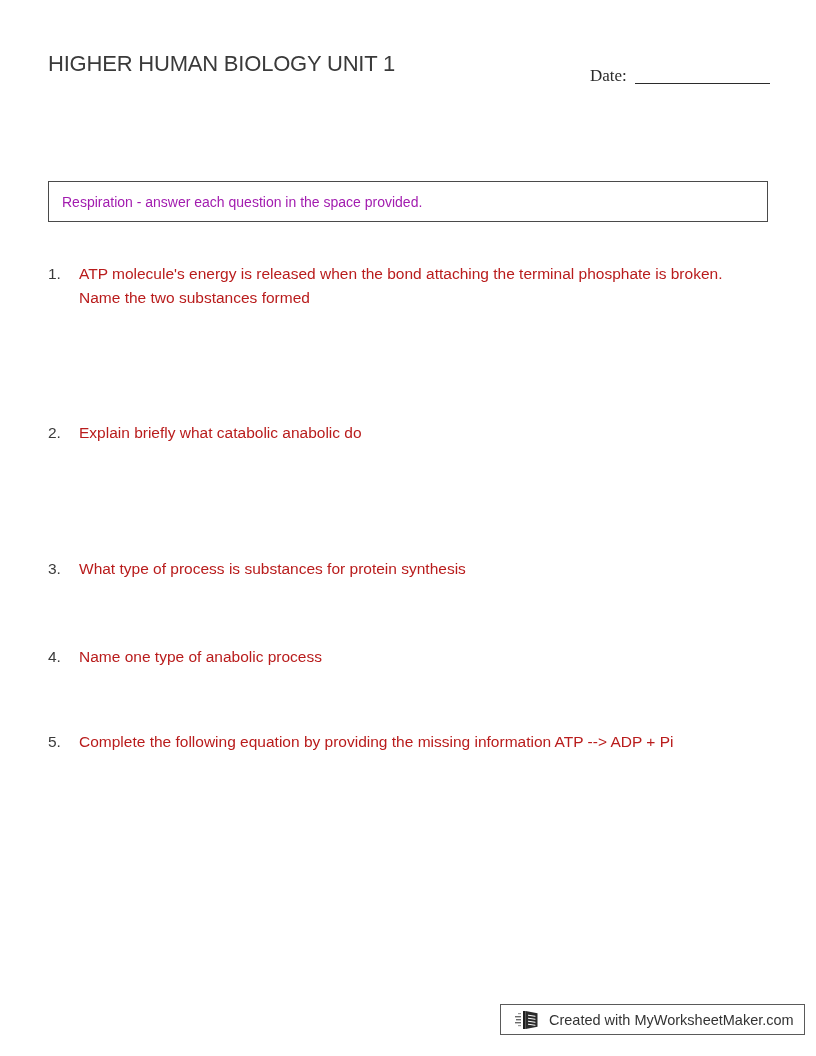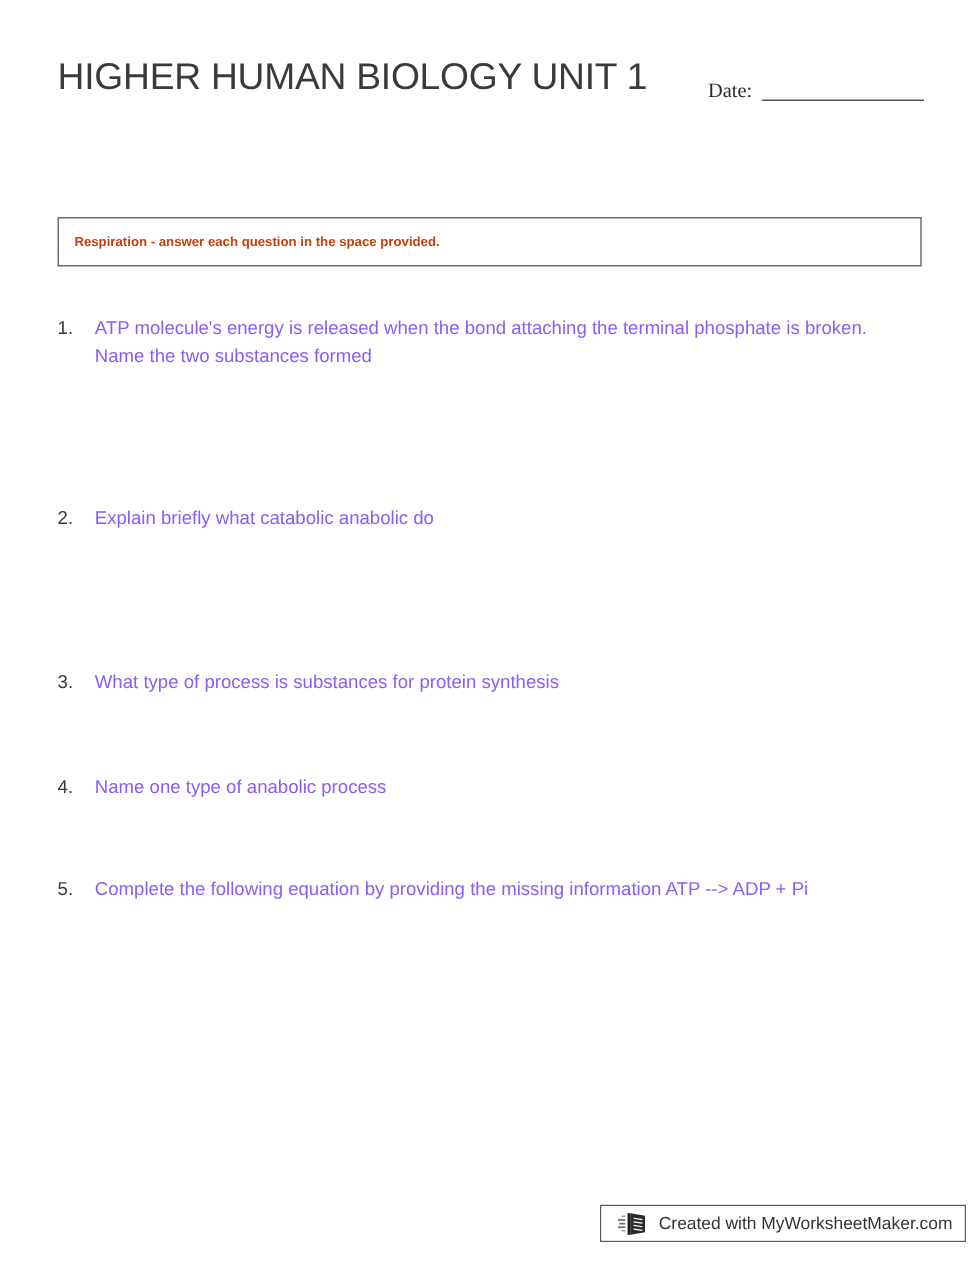--- a/index.html
+++ b/index.html
@@ -30,21 +30,21 @@
 
   .title-block {
     position: absolute;
     left: 0;
     top: 0;
     width: 520px;
   }
 
   .title-line {
     font-family: "Liberation Sans", sans-serif;
-    font-size: 31px;
+    font-size: 22px;
     font-weight: 300;
     line-height: 40px;
     color: #3a3a3a;
     letter-spacing: -0.2px;
     white-space: nowrap;
   }
 
   .date-block {
     position: absolute;
     left: 542px;
@@ -80,23 +80,23 @@
     height: 41px;
     box-sizing: border-box;
     border: 1.3px solid #4a4a4a;
     background: #ffffff;
     display: flex;
     align-items: center;
   }
 
   .instruction-text {
     padding-left: 13px;
-    font-size: 11px;
-    font-weight: 700;
-    color: #c2410c;
+    font-size: 14px;
+    font-weight: 400;
+    color: #a21caf;
     line-height: 20px;
   }
 
   
   .questions {
     position: absolute;
     left: 48px;
     top: 262px;
     width: 720px;
   }
@@ -117,21 +117,21 @@
     text-align: left;
     font-size: 15.5px;
     line-height: 24px;
     color: #3a3a3a;
   }
 
   .q-text {
     display: block;
     font-size: 15.5px;
     line-height: 24px;
-    color: #8b5cf6;
+    color: #b91c1c;
   }
 
   .q-gap-1 { height: 111px; }
   .q-gap-2 { height: 112px; }
   .q-gap-3 { height: 64px; }
   .q-gap-4 { height: 61px; }
 
   
   .footer-badge {
     position: absolute;

